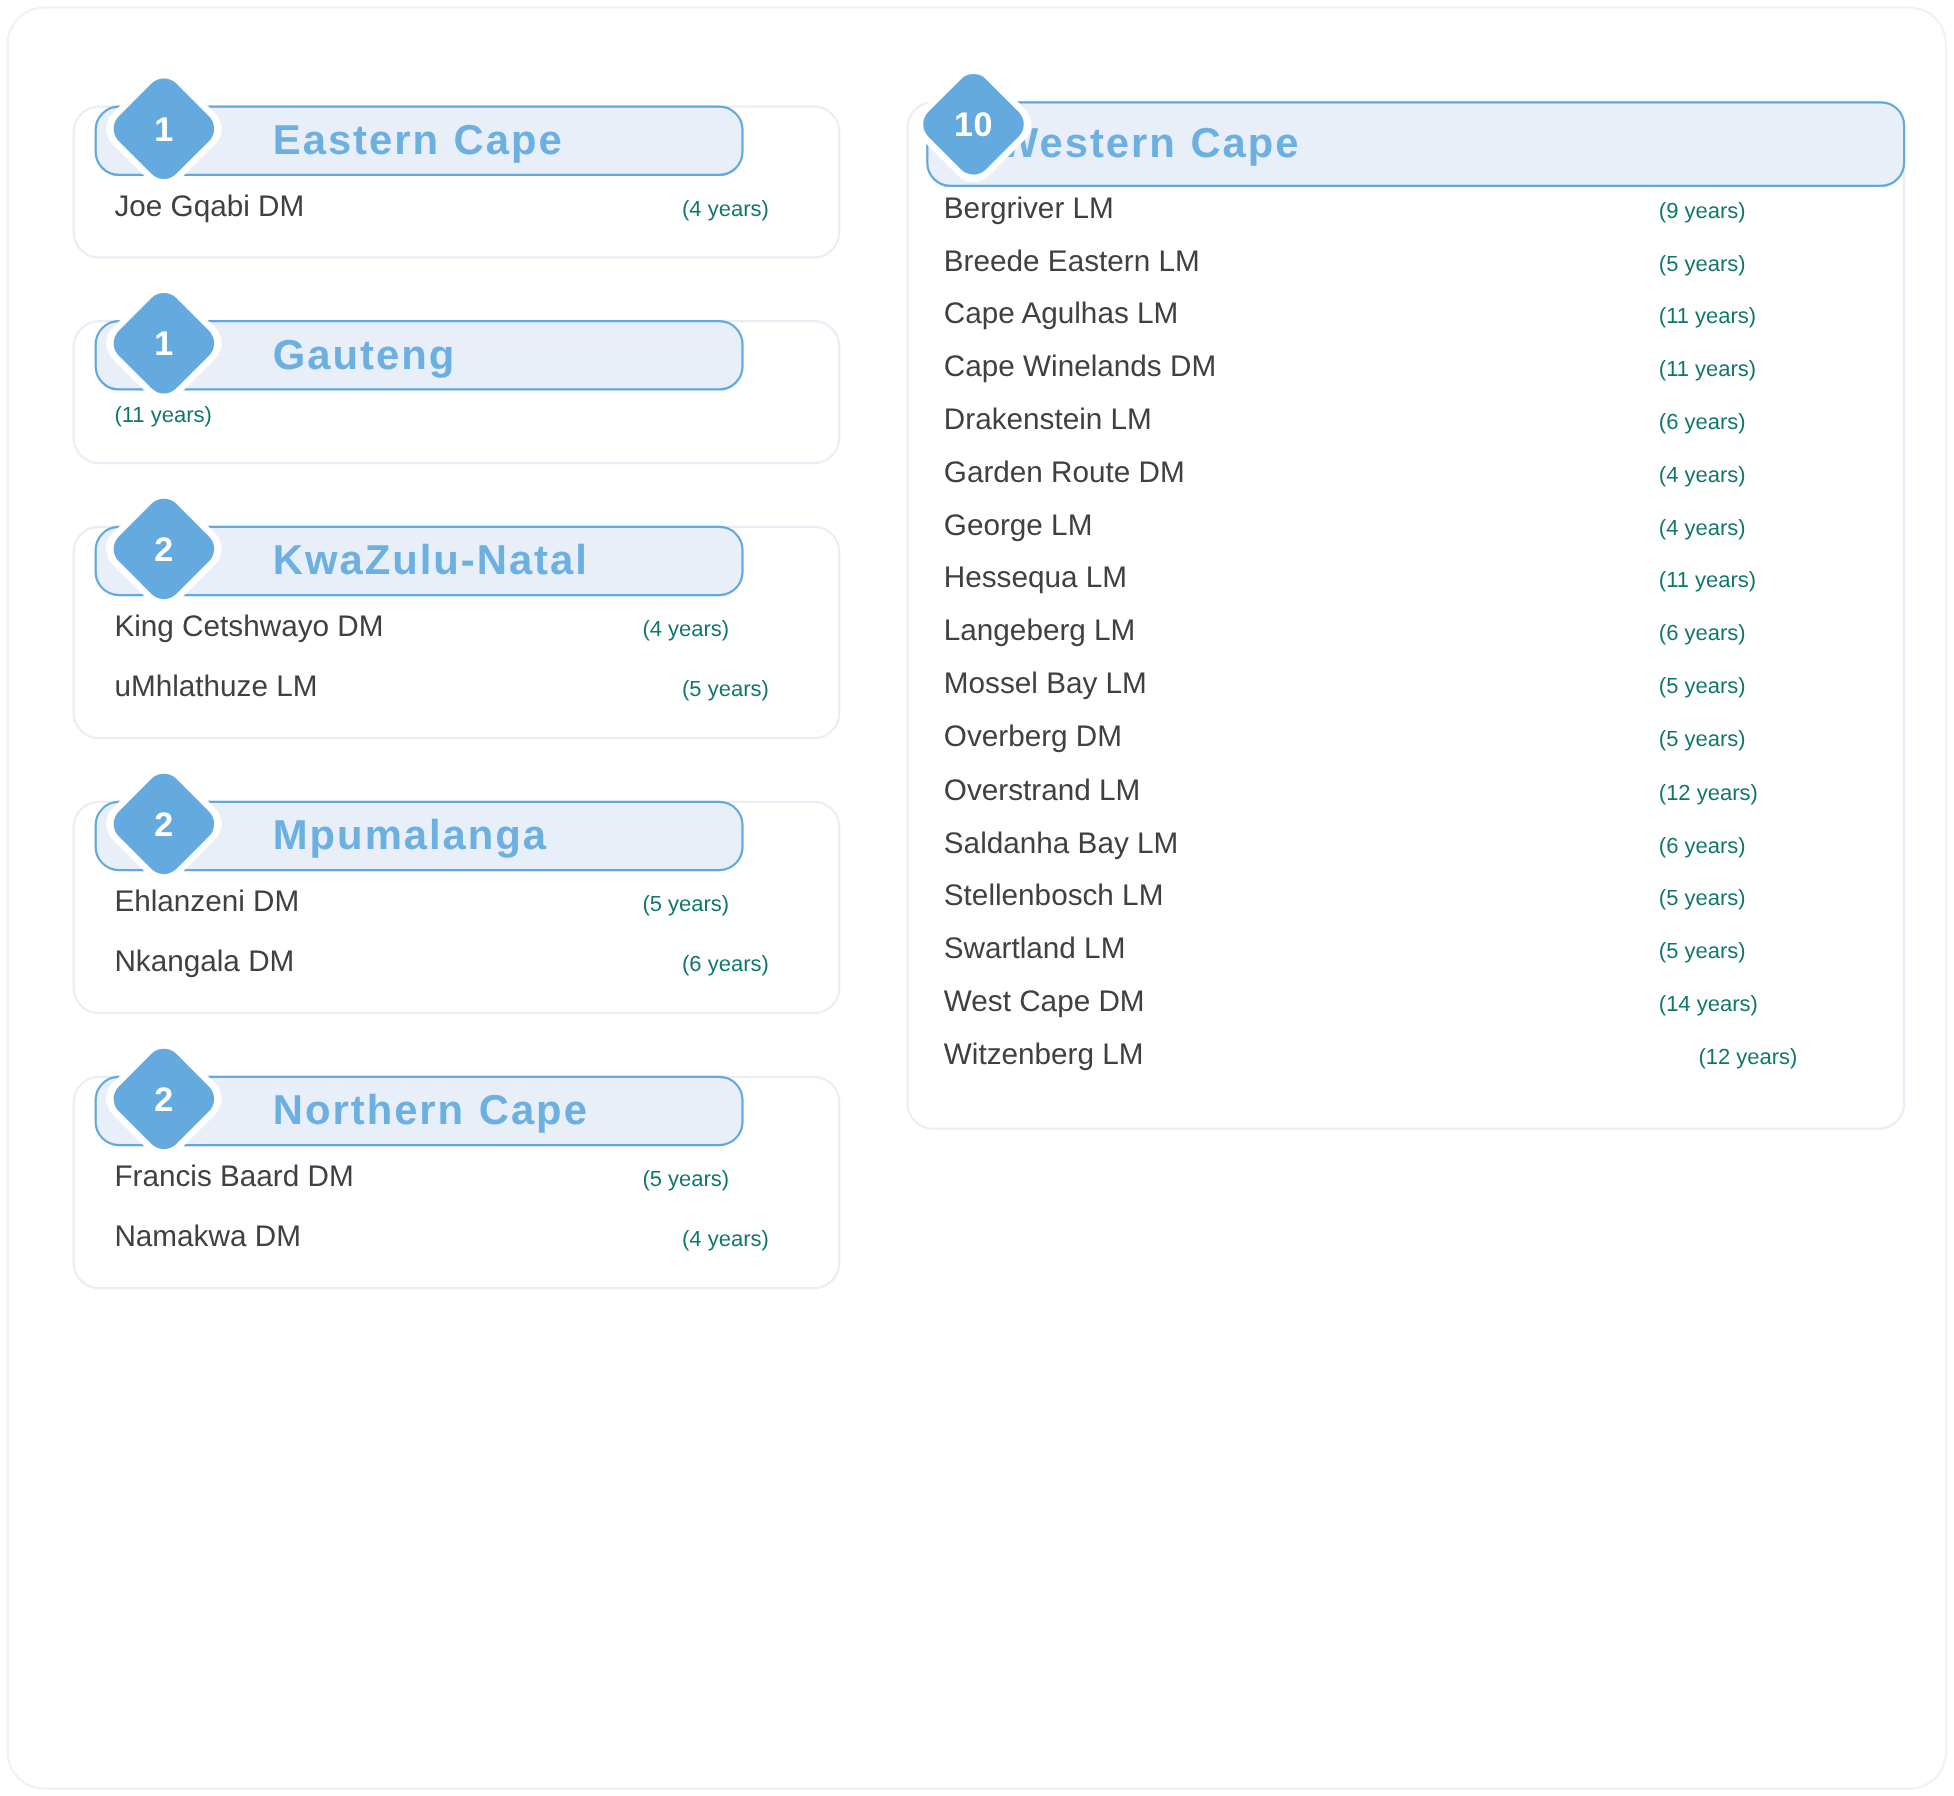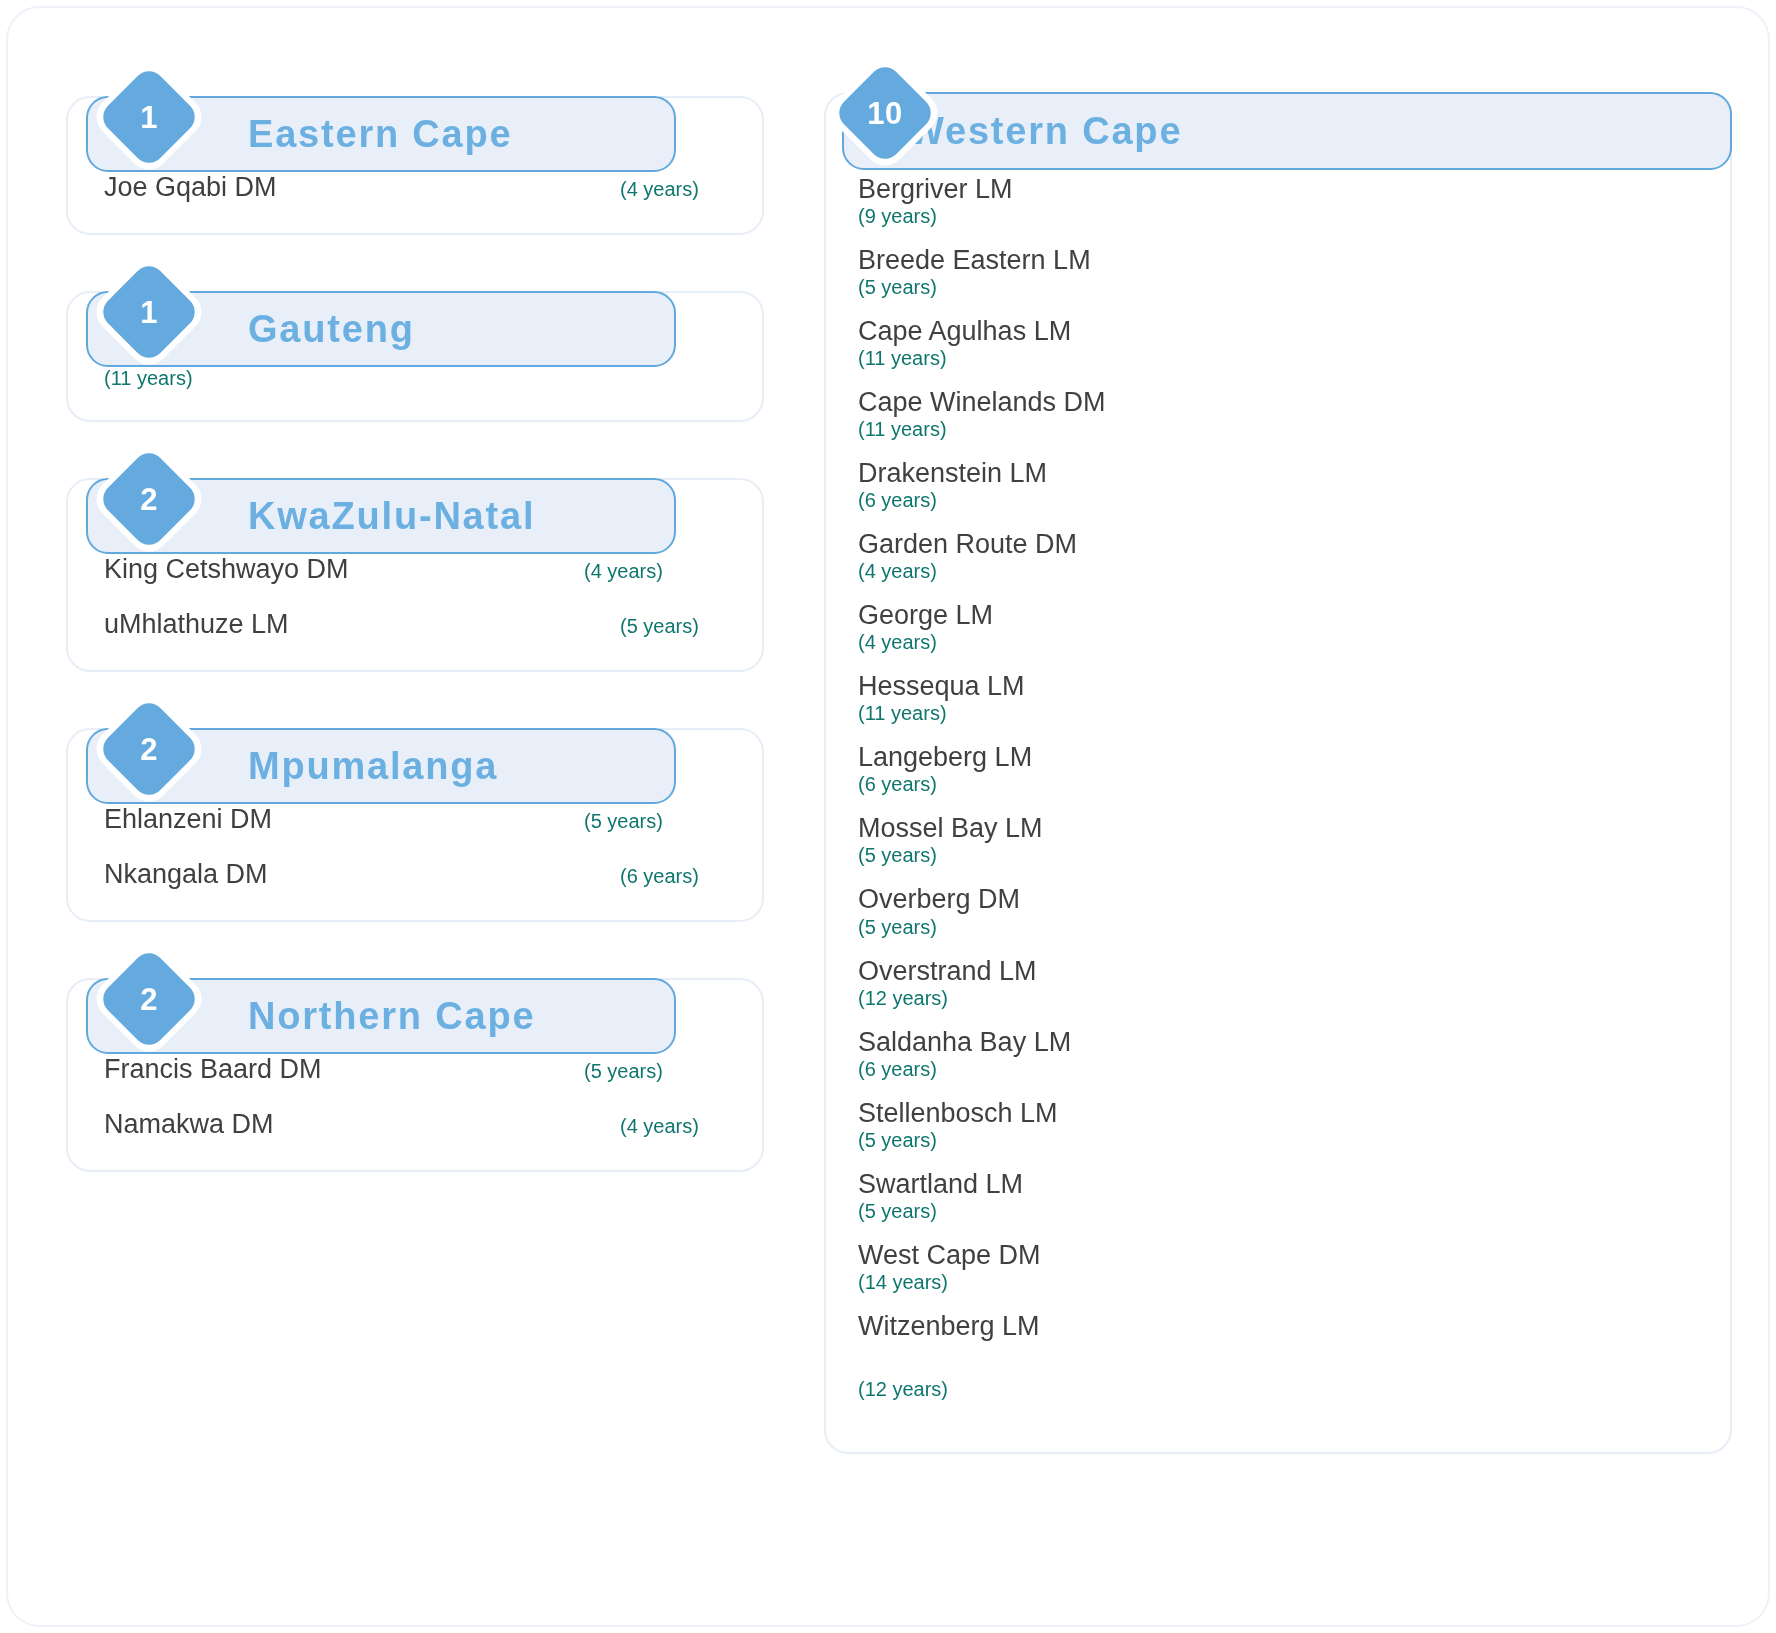--- a/index.html
+++ b/index.html
@@ -78,21 +78,21 @@
     margin-left: 24px;
     margin-top: 44px;
   }
 
   
   .header-pill {
     position: absolute;
     top: 0;
     left: 20px;
     right: 88px;
-    height: 76px;
+    height: 64px;
     background: #e8eff9;
     border: 2px solid #62a8dd;
     border-radius: 22px;
     box-sizing: border-box;
     display: flex;
     align-items: center;
     z-index: 5;
   }
   .col-right .header-pill {
     left: 42px;
@@ -161,21 +161,21 @@
   }
 
   
   .row {
     display: flex;
     flex-direction: row;
     align-items: baseline;
     margin-bottom: 24px;
   }
   .row:last-child { margin-bottom: 0; gap: 36px; }
-  .col-right .row { margin-bottom: 17px; flex-direction: column; }
+  .col-right .row { margin-bottom: 17px; }
 
   .muni {
     flex: 0 0 auto;
     width: 480px;
     color: #404040;
     font-size: 27px;
     line-height: 1.15;
     white-space: nowrap;
   }
   .col-right .muni {

